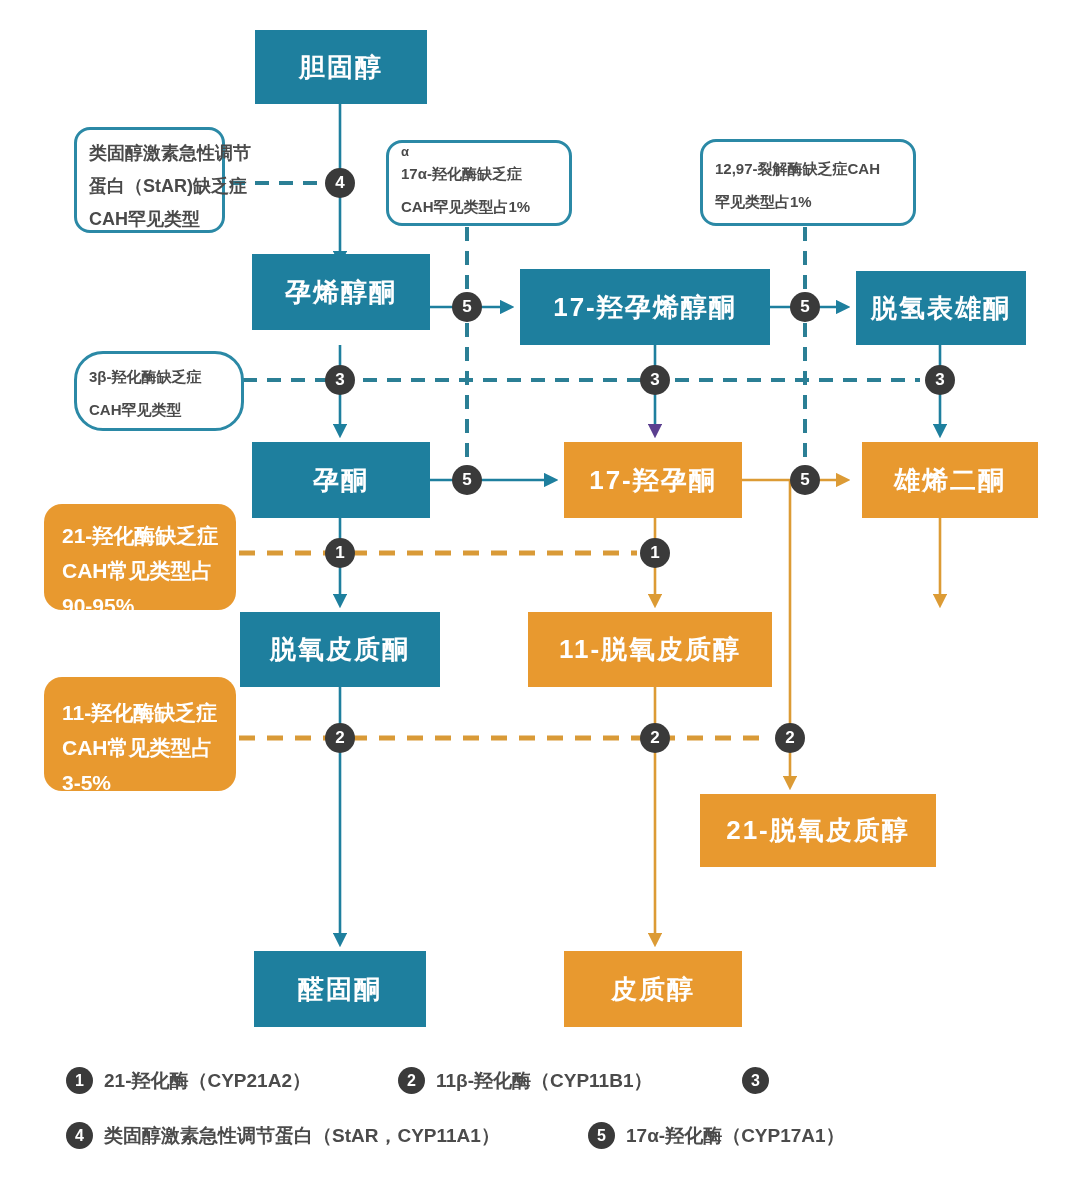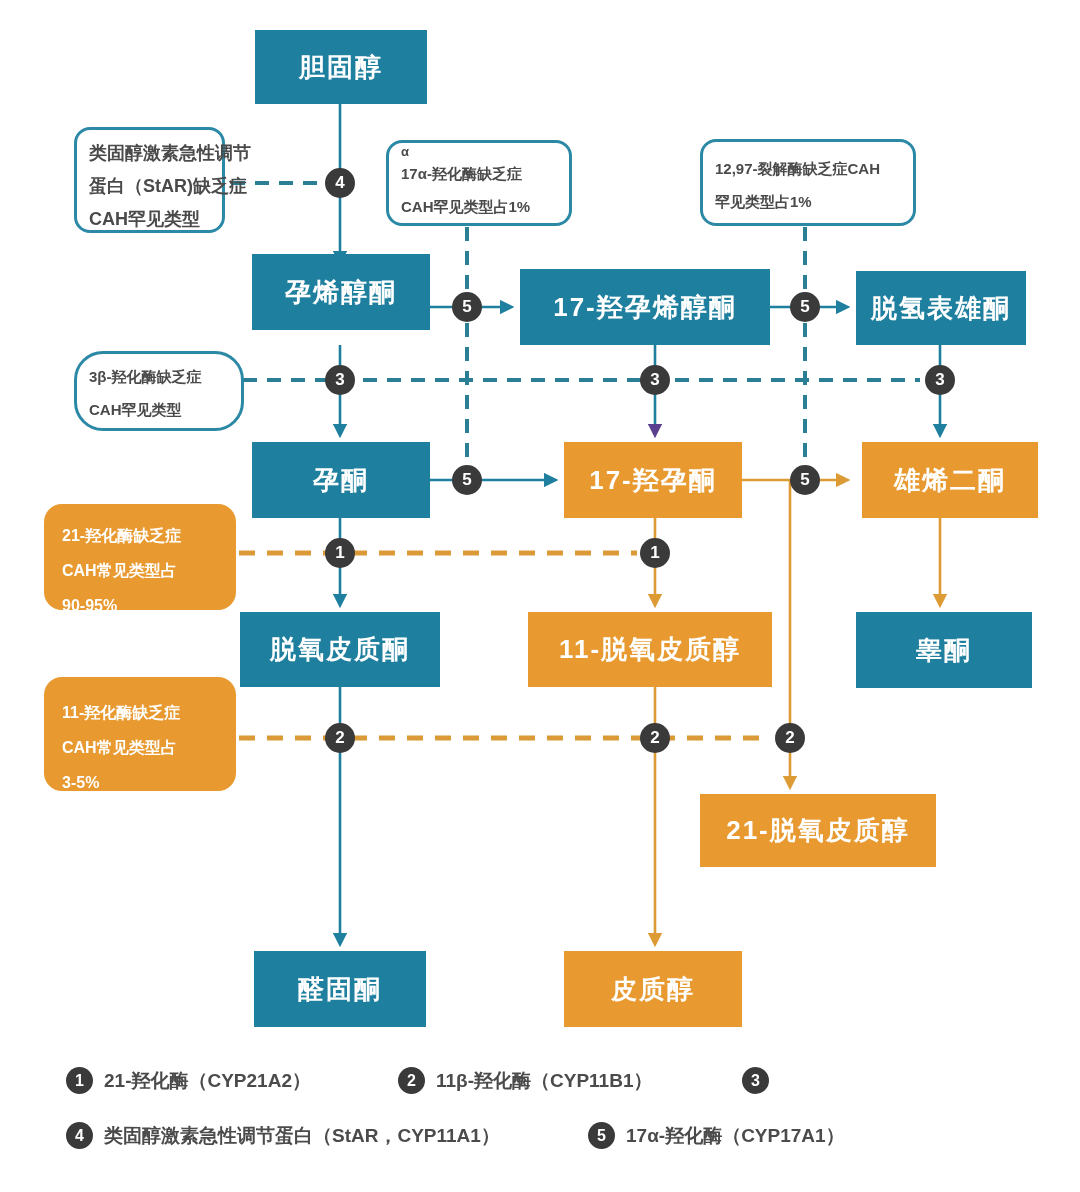--- a/index.html
+++ b/index.html
@@ -48,21 +48,21 @@
     font-size: 13px;
     line-height: 10px;
     height: 10px;
   }
   
   .note.filled {
     background: #E8992F;
     border: none;
     border-radius: 18px;
     color: #ffffff;
-    font-size: 16px;
+    font-size: 21px;
     line-height: 35px;
     padding: 14px 12px 12px 18px;
   }
 
   
   .marker {
     position: absolute;
     width: 30px;
     height: 30px;
     border-radius: 50%;
@@ -164,23 +164,20 @@
     </div>
   <div class="node orange" style="left:856px; top:442px; width:176px; height:76px;margin-left:6px;">
       <span>雄烯二酮</span>
     </div>
   <div class="node teal" style="left:240px; top:612px; width:200px; height:75px;">
       <span>脱氧皮质酮</span>
     </div>
   <div class="node orange" style="left:528px; top:612px; width:244px; height:75px;">
       <span>11-脱氧皮质醇</span>
     </div>
-  <div class="node teal" style="left:856px; top:612px; width:176px; height:76px;">
-      <span>睾酮</span>
-    </div>
   <div class="node orange" style="left:700px; top:794px; width:236px; height:73px;">
       <span>21-脱氧皮质醇</span>
     </div>
   <div class="node teal" style="left:254px; top:951px; width:172px; height:76px;">
       <span>醛固酮</span>
     </div>
   <div class="node orange" style="left:564px; top:951px; width:178px; height:76px;">
       <span>皮质醇</span>
     </div>
 

